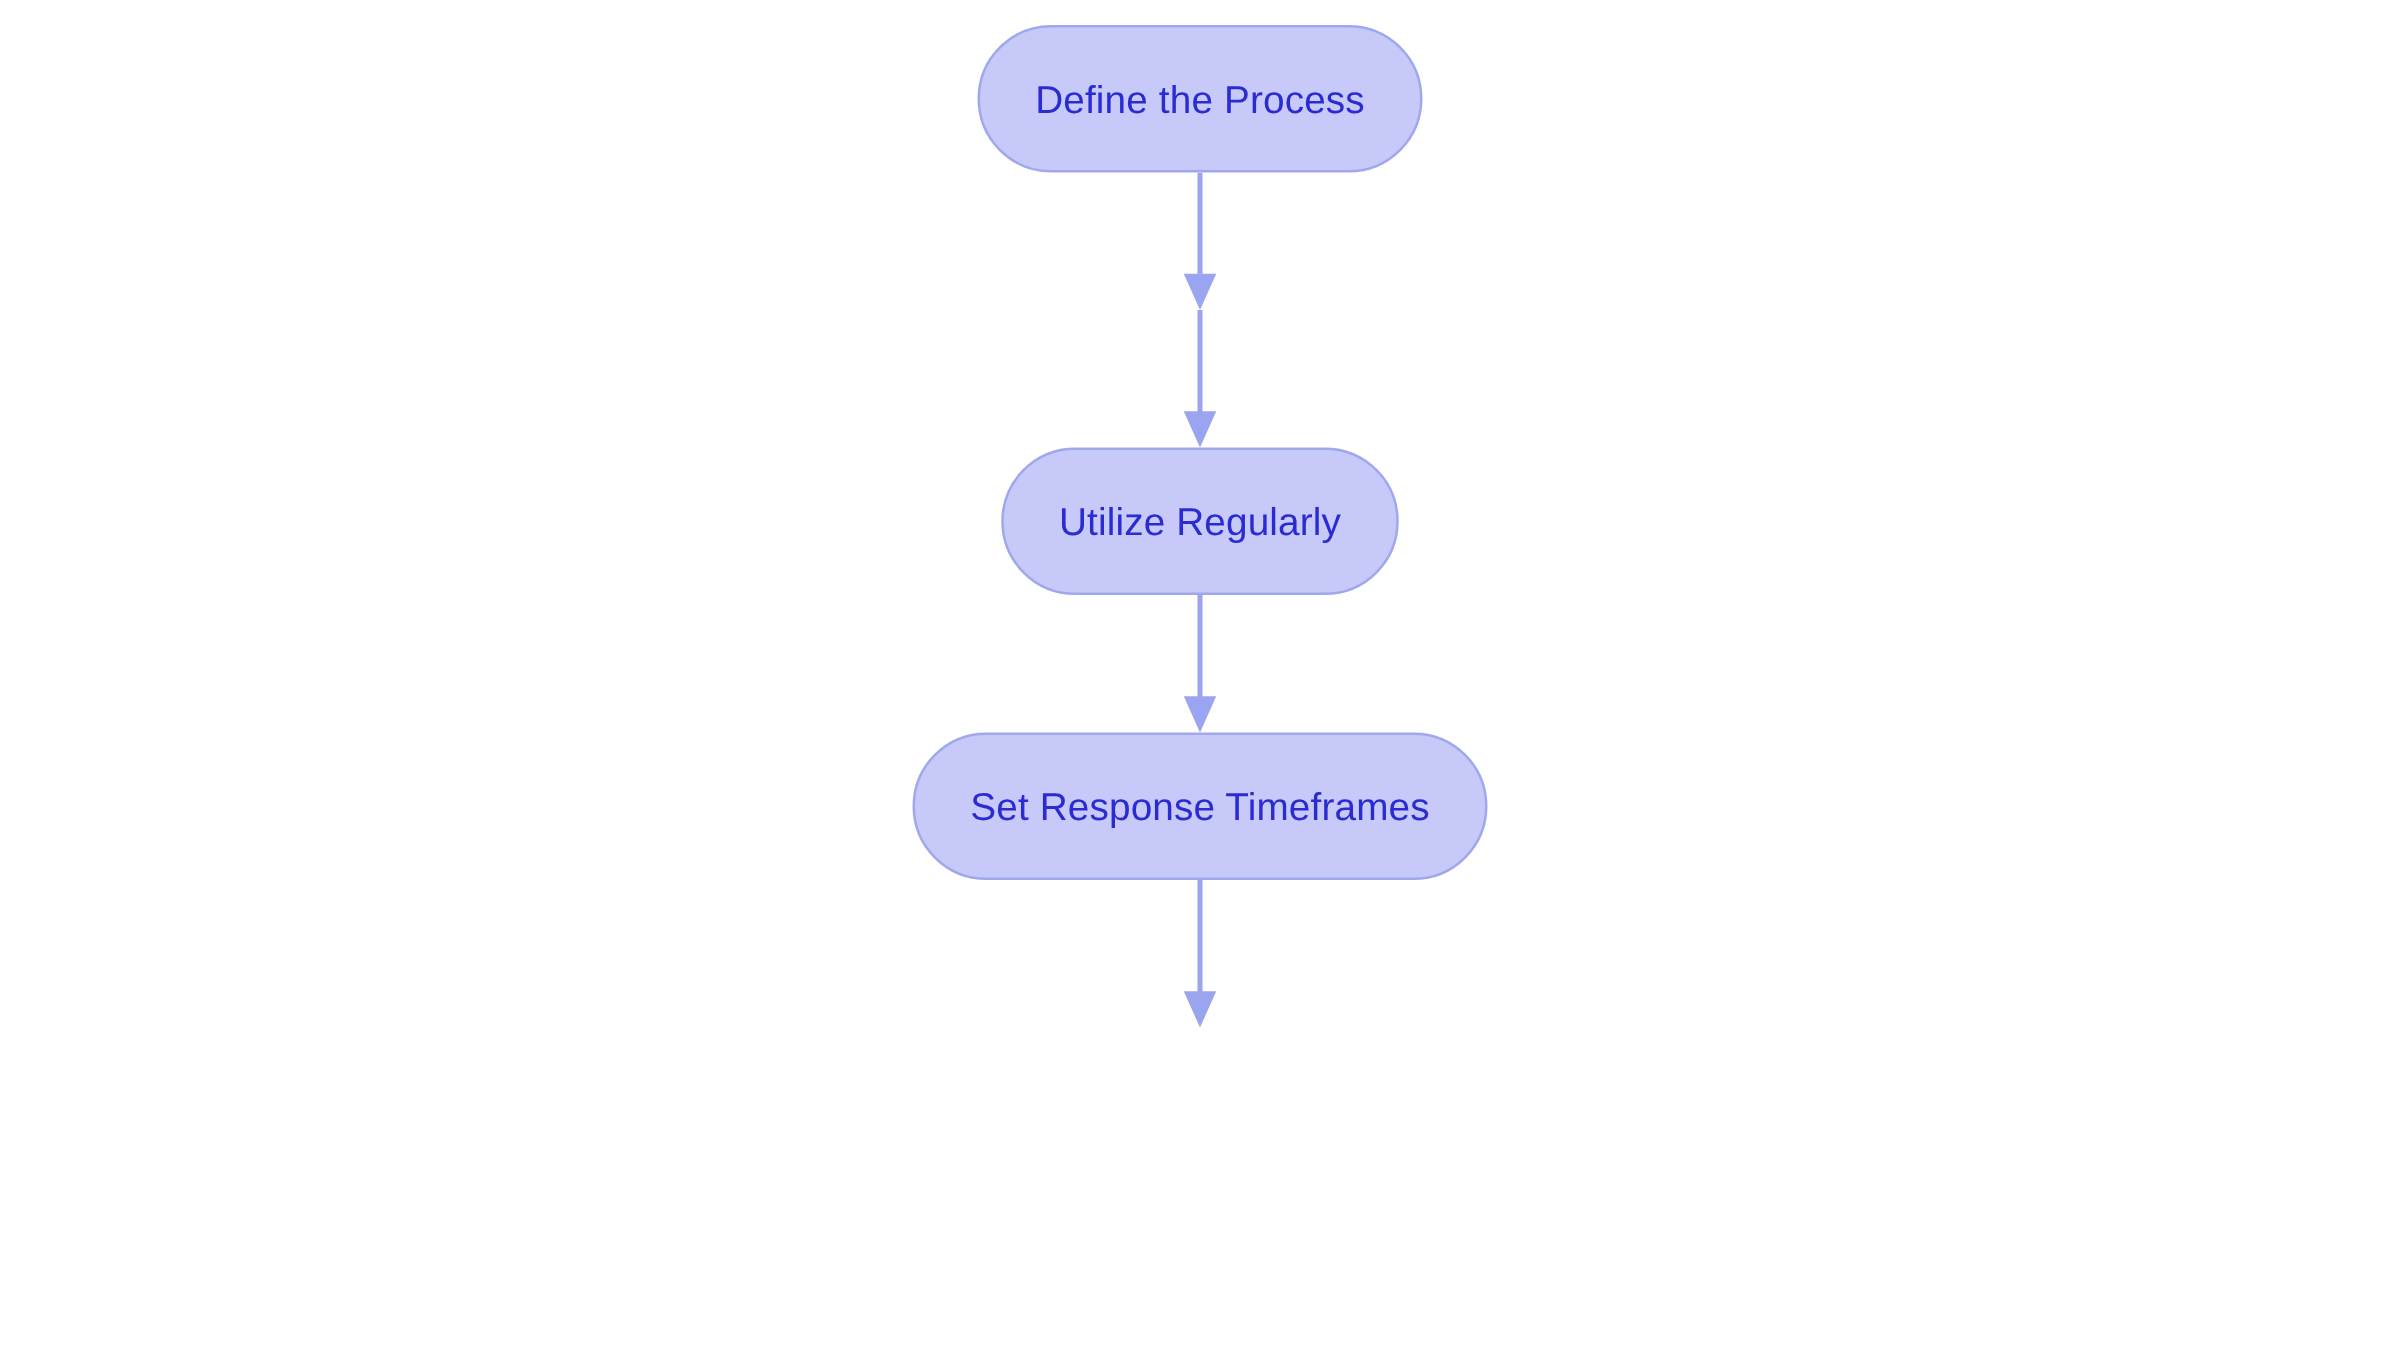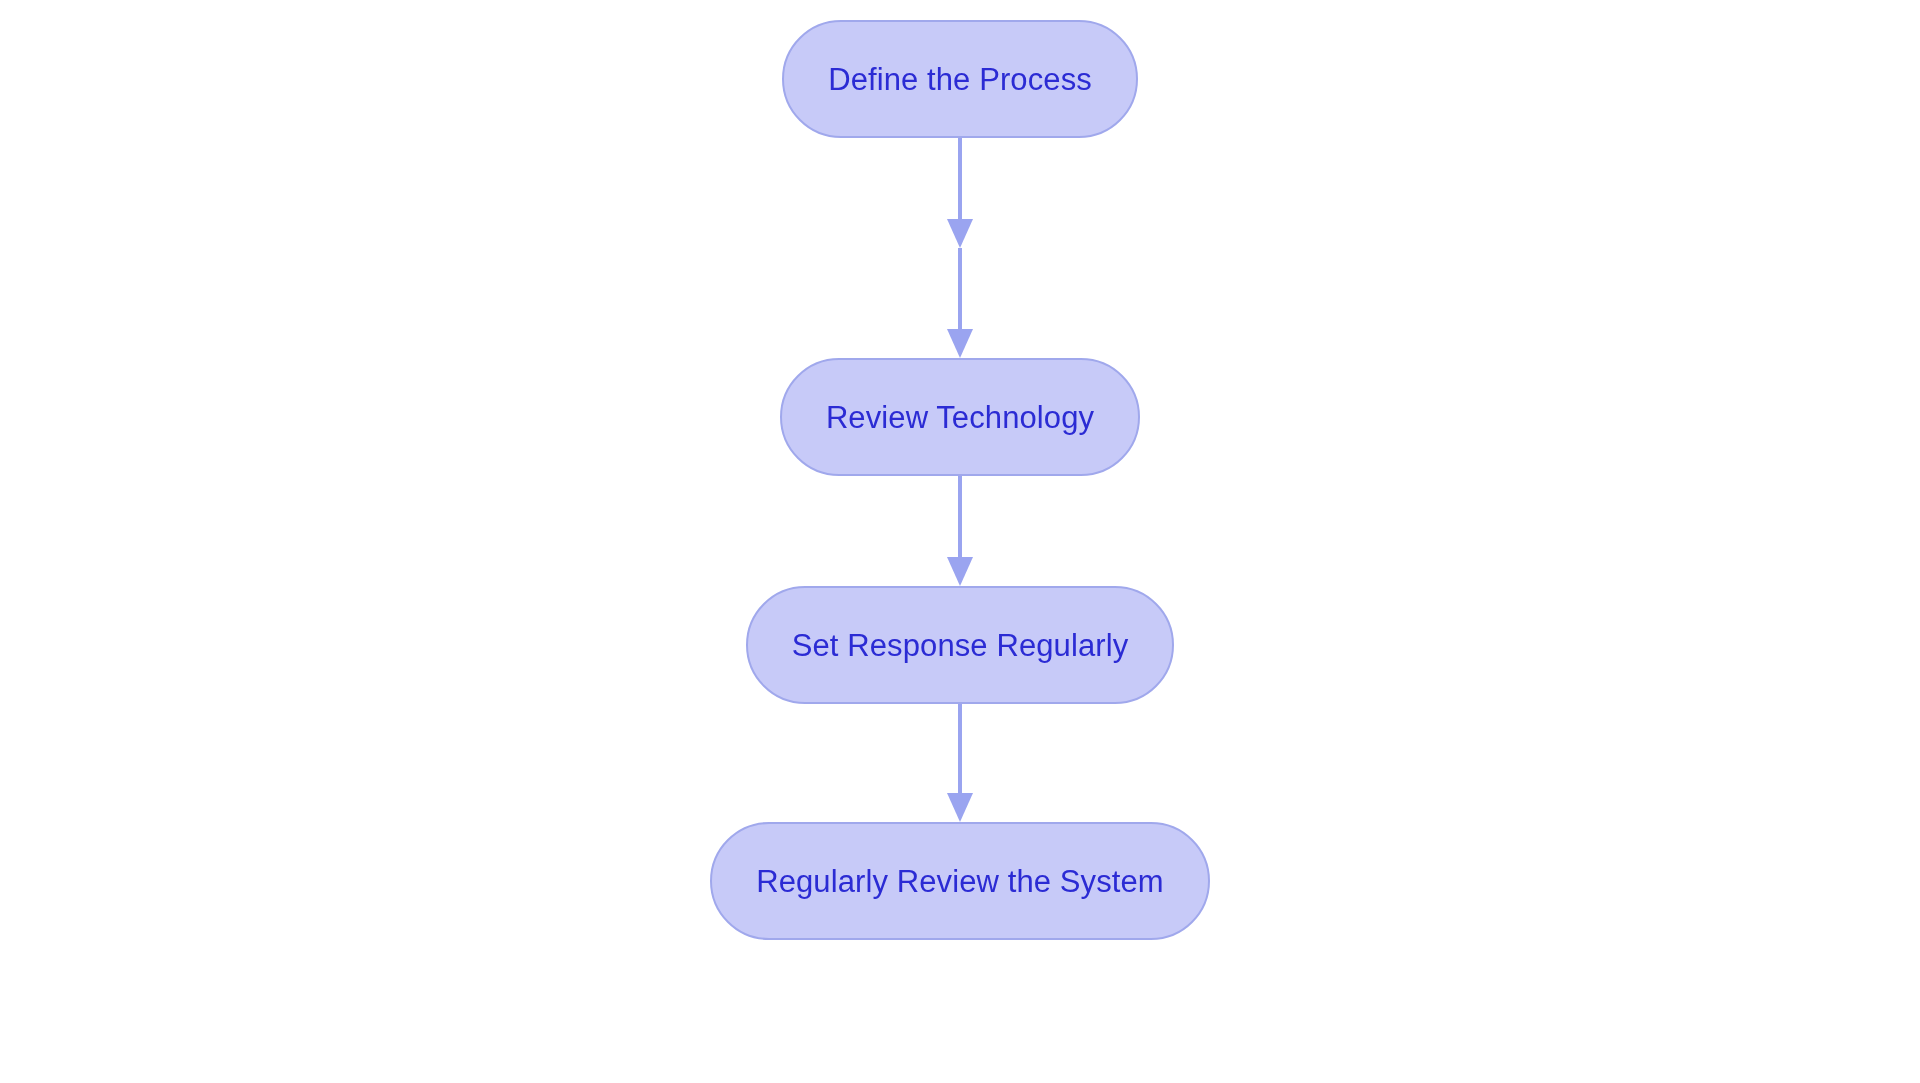--- a/index.html
+++ b/index.html
@@ -86,35 +86,32 @@
       <polygon points="1,81 27,81 14,110" fill="#9aa4f0"></polygon>
     </svg>
 
 
     <svg class="flow-connector" viewBox="0 0 28 110">
       <line x1="14" y1="0" x2="14" y2="83" stroke="#9aa4f0" stroke-width="4"></line>
       <polygon points="1,81 27,81 14,110" fill="#9aa4f0"></polygon>
     </svg>
 
     <div class="flow-node">
-      <span class="flow-node-label">Review Technology</span>
+      <span class="flow-node-label">Utilize Regularly</span>
     </div>
 
     <svg class="flow-connector" viewBox="0 0 28 110">
       <line x1="14" y1="0" x2="14" y2="83" stroke="#9aa4f0" stroke-width="4"></line>
       <polygon points="1,81 27,81 14,110" fill="#9aa4f0"></polygon>
     </svg>
 
     <div class="flow-node">
-      <span class="flow-node-label">Set Response Regularly</span>
+      <span class="flow-node-label">Set Response Timeframes</span>
     </div>
 
     <svg class="flow-connector" style="height:118px" viewBox="0 0 28 118">
       <line x1="14" y1="0" x2="14" y2="91" stroke="#9aa4f0" stroke-width="4"></line>
       <polygon points="1,89 27,89 14,118" fill="#9aa4f0"></polygon>
     </svg>
 
-    <div class="flow-node">
-      <span class="flow-node-label">Regularly Review the System</span>
-    </div>
 
   </div>
 </div>
 
 </body></html>

